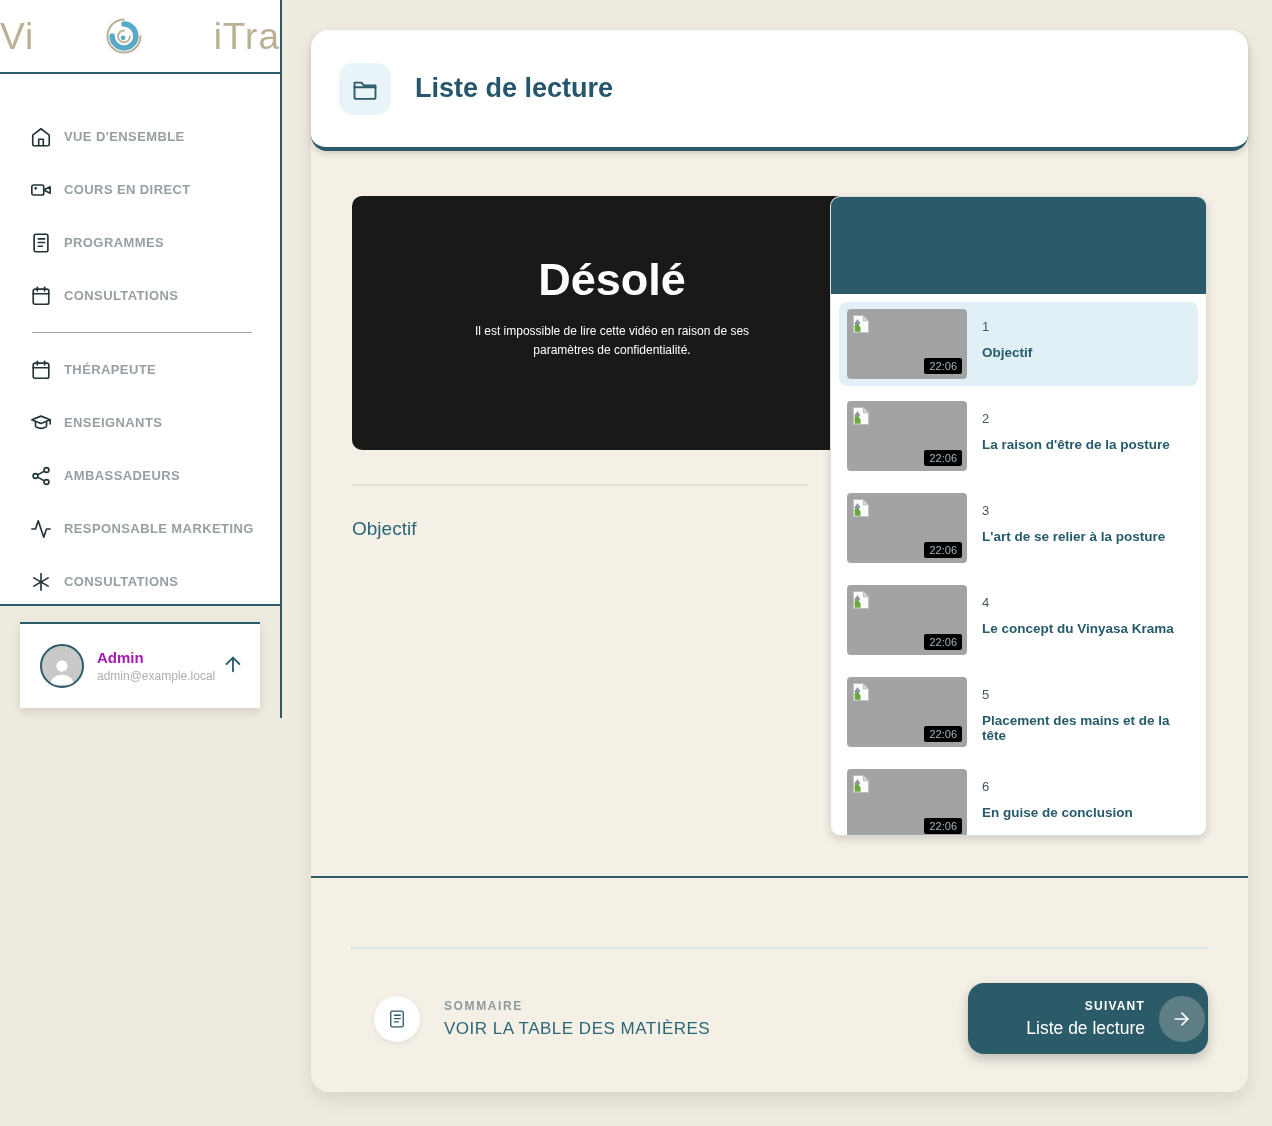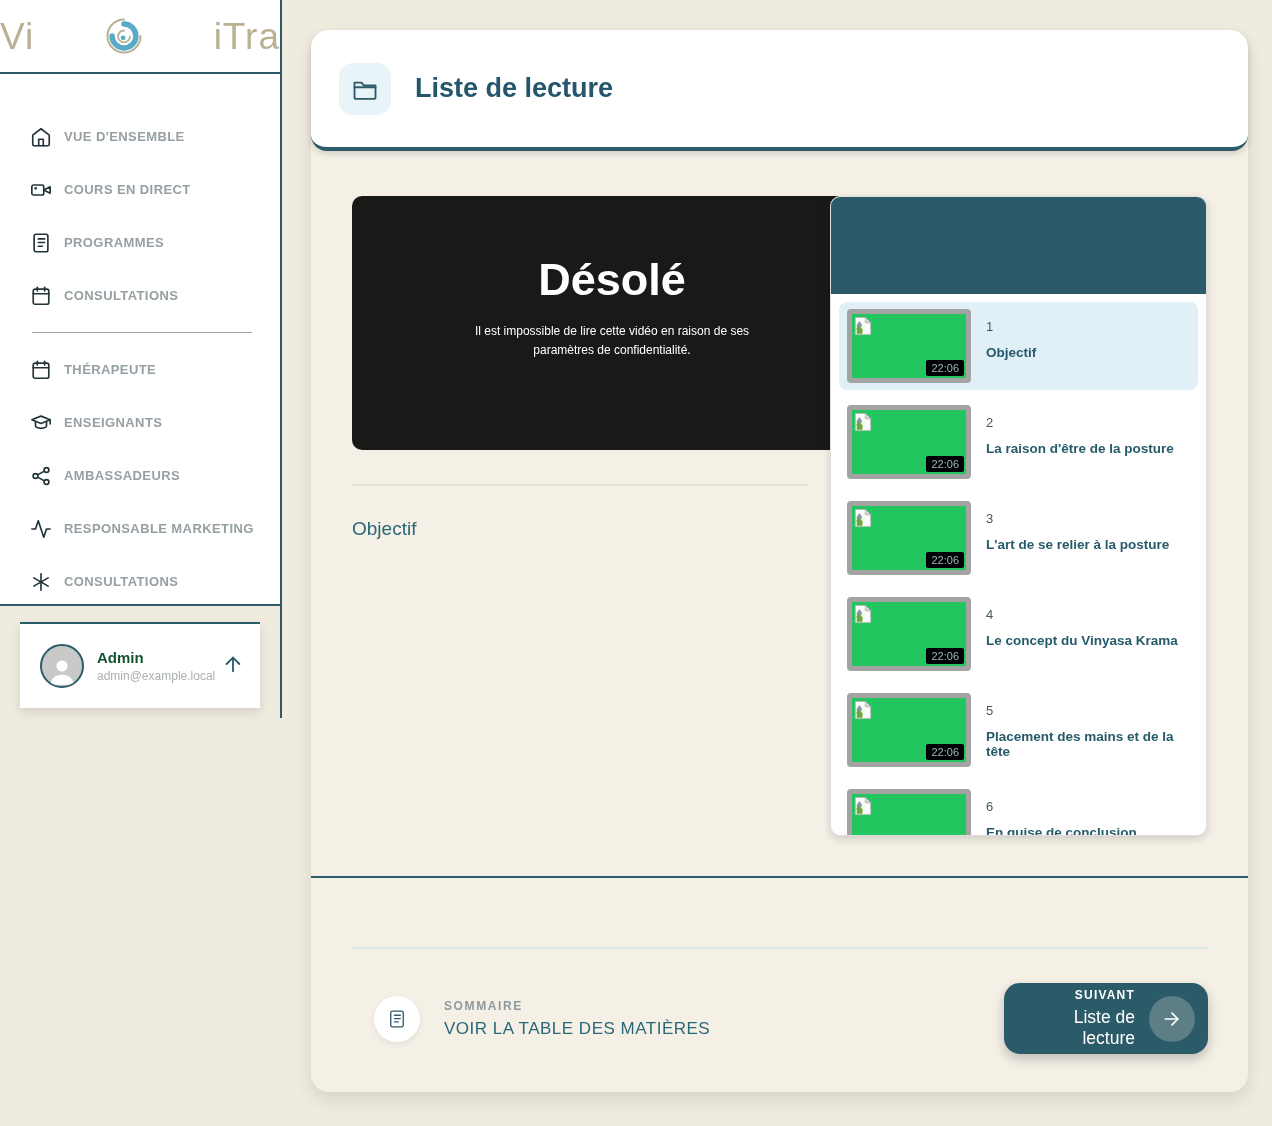--- a/index.html
+++ b/index.html
@@ -19,21 +19,21 @@
 
   .rail{position:absolute;left:280px;top:604px;width:2px;height:114px;background:#2b5a68;}
 
   .admin-card{position:absolute;left:20px;top:622px;width:240px;height:86px;background:#fff;
               border-top:2px solid #2b5a68;box-shadow:0 4px 10px rgba(0,0,0,.12);
               display:flex;align-items:center;gap:13px;padding:0 16px 0 20px;box-sizing:border-box;cursor:pointer;}
   .avatar{width:40px;height:40px;border-radius:50%;border:2px solid #2b5a68;background:#c9c9c9;
           display:flex;align-items:flex-end;justify-content:center;overflow:hidden;flex-shrink:0;}
   .avatar svg{width:32px;height:32px;fill:#fff;}
   .admin-info{flex:1;min-width:0;}
-  .admin-name{font-size:15px;font-weight:bold;color:#14532d;margin-bottom:3px;}
+  .admin-name{font-size:15px;font-weight:bold;color:#a21caf;margin-bottom:3px;}
   .admin-email{font-size:12px;color:#abb0b0;}
   .arrow-up-wrap svg{width:22px;height:22px;stroke:#2b5a68;stroke-width:2;fill:none;stroke-linecap:round;stroke-linejoin:round;}
 
   
   .main-card{position:absolute;left:311px;top:30px;width:937px;height:1062px;background:#f4f0e6;
              border-radius:18px;box-shadow:0 8px 18px rgba(0,0,0,.10);}
   .header-bar{position:absolute;left:0;top:0;right:0;height:121px;background:#fff;
               border-radius:18px 18px 16px 16px;border-bottom:4px solid #2b5a68;
               box-shadow:0 3px 6px rgba(0,0,0,.14);
               display:flex;align-items:center;gap:24px;padding-left:28px;box-sizing:border-box;}
@@ -50,41 +50,41 @@
   .objectif-heading{position:absolute;left:41px;top:488px;font-size:19px;color:#2b6777;}
 
   
   .playlist{position:absolute;left:519px;top:166px;width:377px;height:640px;background:#fff;
             border:1px solid #dedede;border-radius:10px;box-shadow:0 3px 8px rgba(0,0,0,.15);
             box-sizing:border-box;overflow:hidden;}
   .playlist-header{height:97px;background:#2b5a68;}
   .playlist-body{padding:8px;}
   .pl-item{display:flex;gap:15px;padding:7px 8px;border-radius:8px;margin-bottom:8px;align-items:flex-start;cursor:pointer;}
   .pl-item.active{background:#e1f0f7;}
-  .thumb{position:relative;width:114px;height:64px;background:#22c55e;border:5px solid #a3a3a3;border-radius:4px;flex-shrink:0;}
+  .thumb{position:relative;width:114px;height:64px;background:#a3a3a3;border:3px solid #a3a3a3;border-radius:4px;flex-shrink:0;}
   .thumb .broken{position:absolute;left:2px;top:2px;width:18px;height:20px;}
   .dur{position:absolute;right:2px;bottom:2px;background:#000;color:#9db6c0;font-size:11px;padding:2px 5px;border-radius:2px;}
   .pl-text{padding-top:10px;min-width:0;}
   .pl-num{font-size:13px;color:#41585f;margin-bottom:11px;}
   .pl-title{font-size:13.5px;font-weight:bold;color:#275b6b;}
 
   
   .footer-rule{position:absolute;left:0;right:0;top:846px;height:2px;background:#2b5a68;}
   .footer-light-rule{position:absolute;left:40px;right:40px;top:917px;height:2px;background:#d9e6e6;}
 
   .sommaire{position:absolute;left:63px;top:966px;display:flex;align-items:center;gap:24px;cursor:pointer;}
   .sommaire-circle{width:46px;height:46px;border-radius:50%;background:#fff;box-shadow:0 2px 6px rgba(0,0,0,.08);
                    display:flex;align-items:center;justify-content:center;flex-shrink:0;}
   .sommaire-circle svg{width:20px;height:20px;stroke:#2b5a68;stroke-width:1.6;fill:none;stroke-linecap:round;stroke-linejoin:round;}
   .sommaire-label{font-size:12px;font-weight:bold;letter-spacing:1.6px;color:#8e9a9e;margin-bottom:6px;}
   .sommaire-link{font-size:17px;color:#2b6777;letter-spacing:.5px;}
 
-  .next-btn{position:absolute;right:40px;top:953px;width:204px;height:71px;background:#2b5a68;border-radius:16px;
+  .next-btn{position:absolute;right:40px;top:953px;width:240px;height:71px;background:#2b5a68;border-radius:16px;
             box-shadow:0 5px 12px rgba(0,0,0,.22);display:flex;align-items:center;justify-content:flex-end;
-            gap:14px;padding:0 13px;box-sizing:border-box;cursor:pointer;}
+            gap:14px;padding:0 3px;box-sizing:border-box;cursor:pointer;}
   .next-text{text-align:right;color:#fff;}
   .next-label{font-size:12px;font-weight:bold;letter-spacing:1.2px;margin-bottom:5px;}
   .next-title{font-size:17.5px;}
   .next-circle{width:46px;height:46px;border-radius:50%;background:#5e7e86;display:flex;align-items:center;justify-content:center;flex-shrink:0;}
   .next-circle svg{width:20px;height:20px;stroke:#fff;stroke-width:2;fill:none;stroke-linecap:round;stroke-linejoin:round;}
 
   .icon-defs{position:absolute;width:0;height:0;overflow:hidden;}
 </style>
 </head>
 <body>

